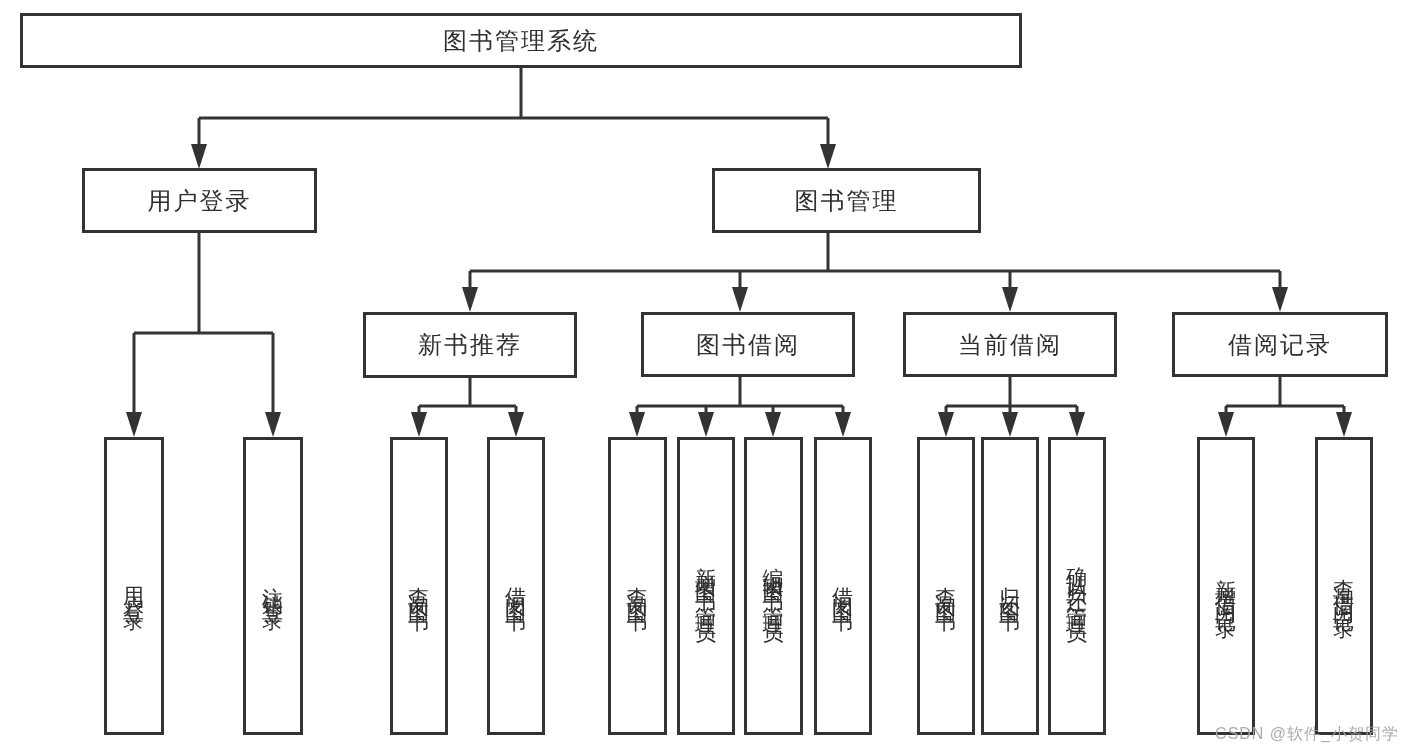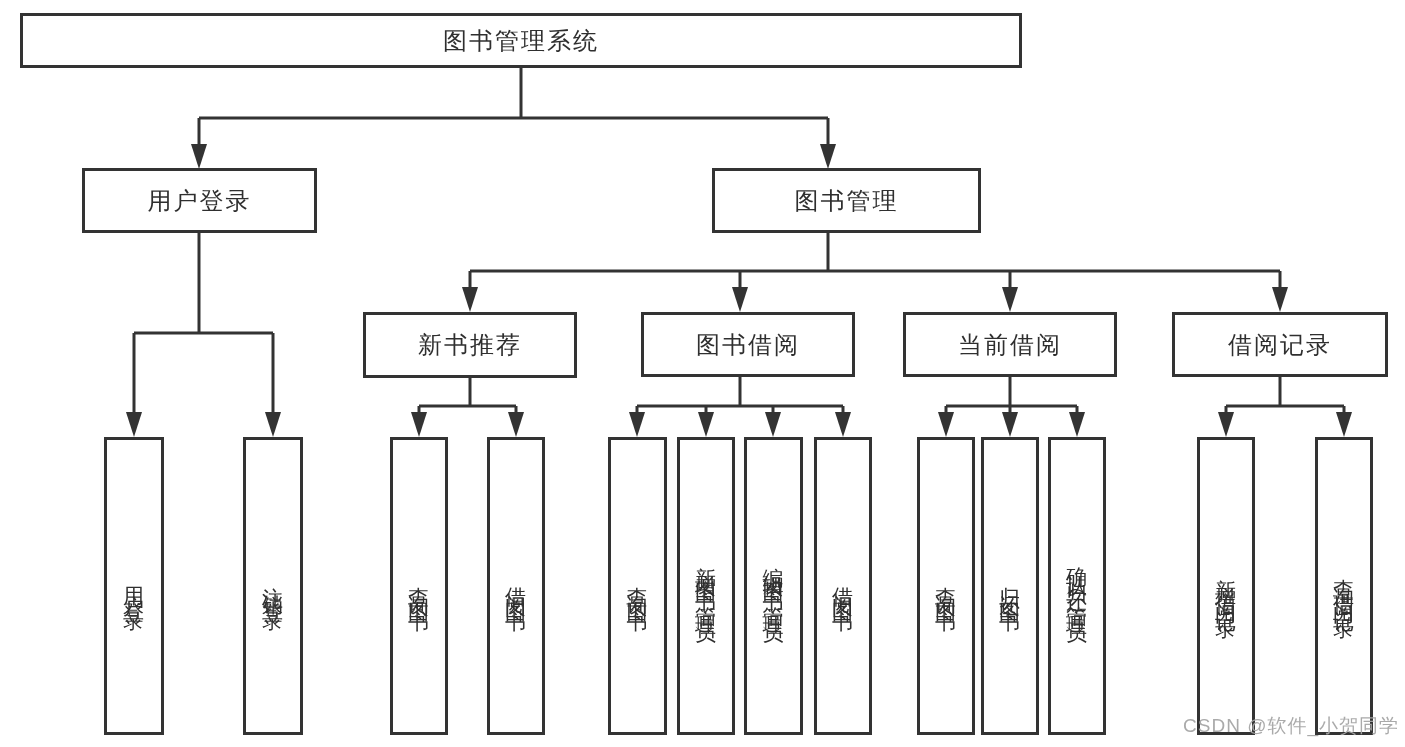--- a/index.html
+++ b/index.html
@@ -49,22 +49,22 @@
     writing-mode: vertical-rl;
     text-orientation: mixed;
     font-size: 21px;
     letter-spacing: 8px;
     line-height: 1.1;
     white-space: nowrap;
   }
   .watermark {
     position: absolute;
     right: 6px;
-    bottom: 8px;
-    font-size: 19px;
+    bottom: 2px;
+    font-size: 16px;
     color: rgba(165, 165, 165, 0.95);
     letter-spacing: 1px;
     white-space: nowrap;
     z-index: 5;
   }
 </style>
 </head>
 <body>
 
 <div class="canvas">

